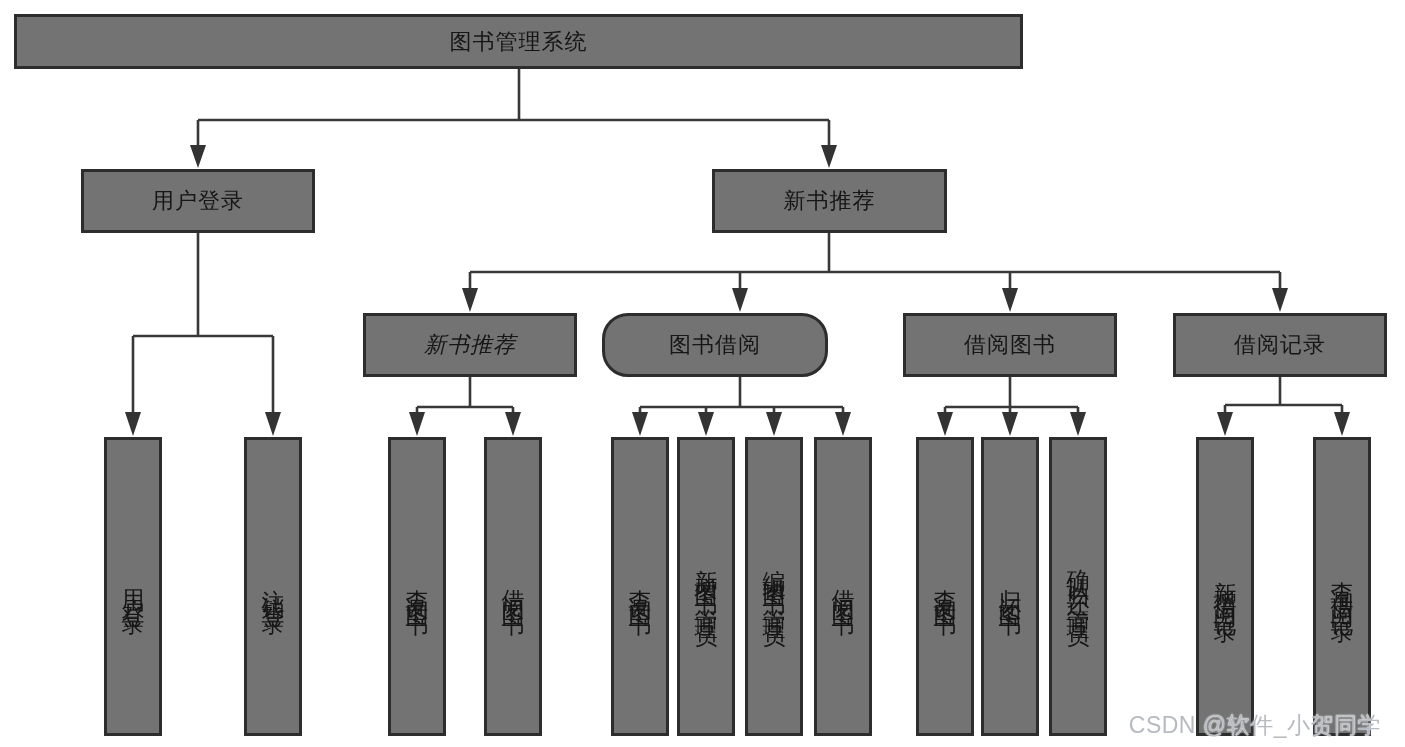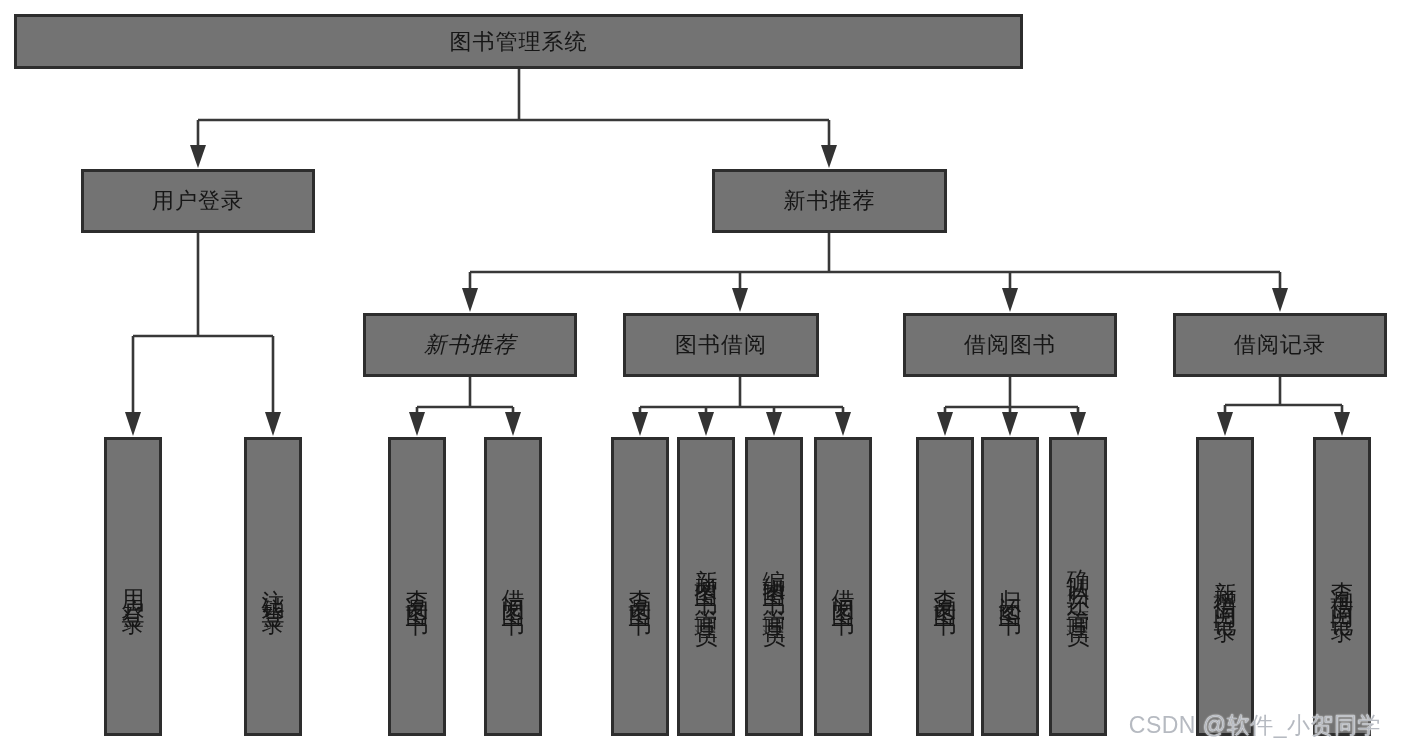--- a/index.html
+++ b/index.html
@@ -113,21 +113,21 @@
       <polygon points="1334,412 1350,412 1342,436"></polygon>
     </g>
   </svg>
 
   <div class="box" style="left:14px; top:14px; width:1009px; height:55px;">图书管理系统</div>
 
   <div class="box" style="left:81px; top:169px; width:234px; height:64px;">用户登录</div>
   <div class="box" style="left:712px; top:169px; width:235px; height:64px;">新书推荐</div>
 
   <div class="box" style="left:363px; top:313px; width:214px; height:64px;font-style:italic;">新书推荐</div>
-  <div class="box" style="left:623px; top:313px; width:196px; height:64px;">图书借阅</div>
+  <div class="box" style="left:602px; top:313px; width:226px; height:64px;border-radius:26px;">图书借阅</div>
   <div class="box" style="left:903px; top:313px; width:214px; height:64px;">借阅图书</div>
   <div class="box" style="left:1173px; top:313px; width:214px; height:64px;">借阅记录</div>
 
   <div class="vbox" style="left:104px; top:437px; width:58px; height:299px;">用户登录</div>
   <div class="vbox" style="left:244px; top:437px; width:58px; height:299px;">注销登录</div>
 
   <div class="vbox" style="left:388px; top:437px; width:58px; height:299px;">查询图书</div>
   <div class="vbox" style="left:484px; top:437px; width:58px; height:299px;">借阅图书</div>
 
   <div class="vbox" style="left:611px; top:437px; width:58px; height:299px;">查询图书</div>

